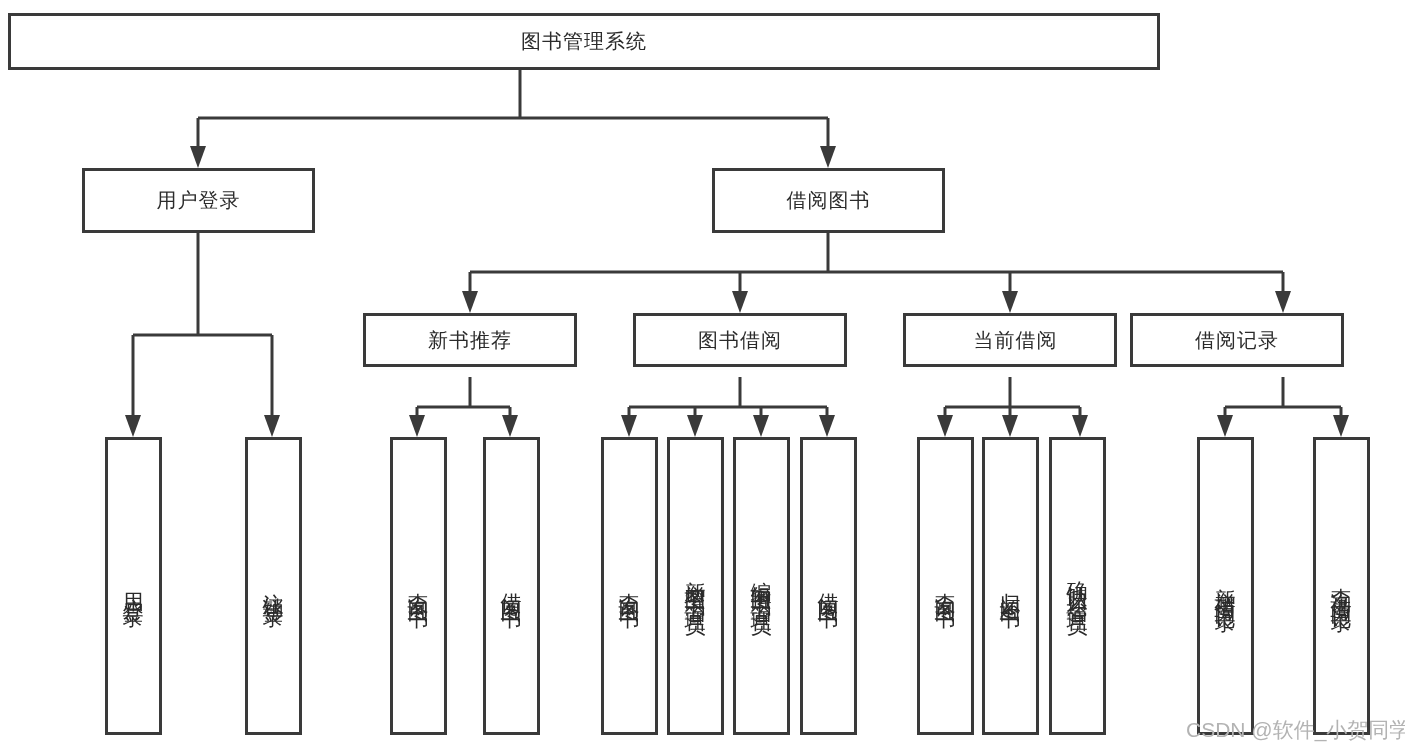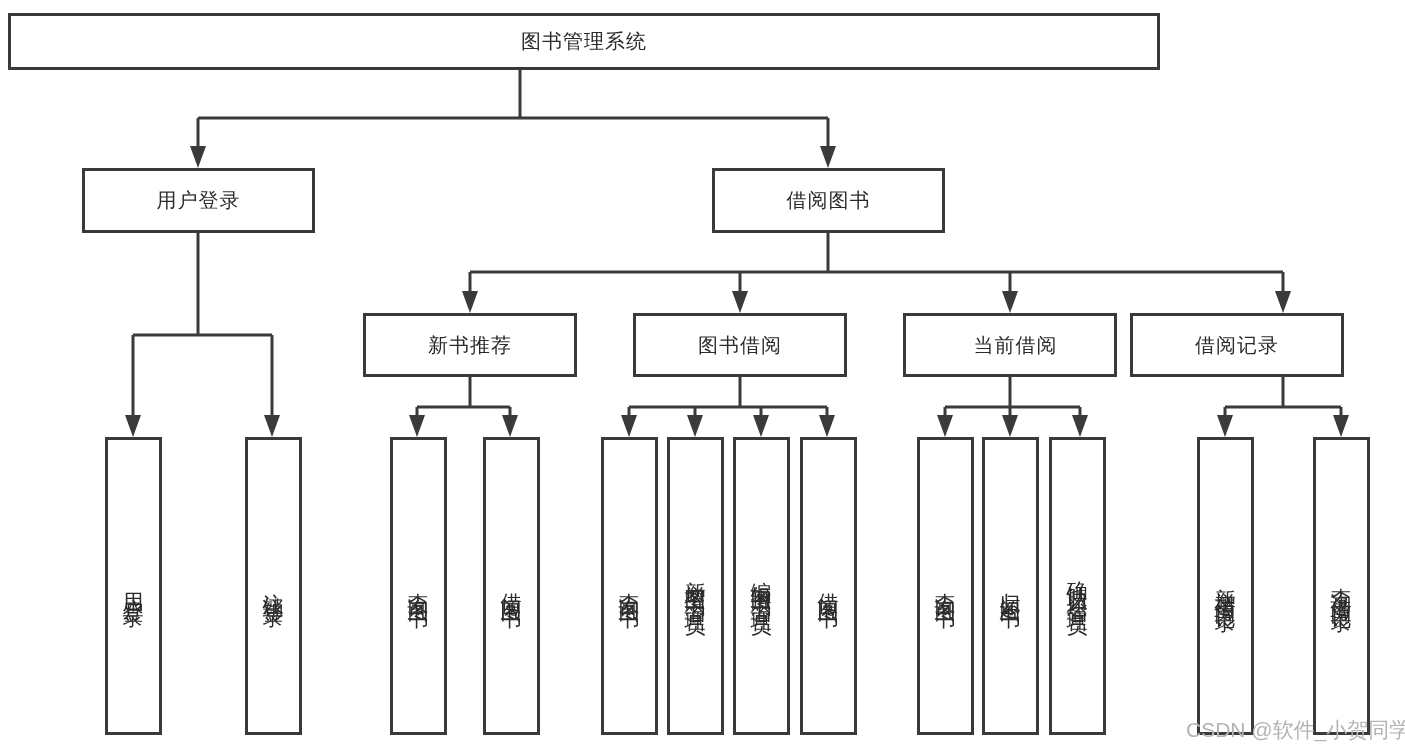--- a/index.html
+++ b/index.html
@@ -23,21 +23,21 @@
     background: #ffffff;
     display: flex;
     align-items: center;
     justify-content: center;
     color: #2b2b2b;
   }
   .hbox { font-size: 20px; letter-spacing: 1px; }
   .root  { left: 8px;    top: 13px;  width: 1152px; height: 57px; }
   .l2a   { left: 82px;   top: 168px; width: 233px;  height: 65px; }
   .l2b   { left: 712px;  top: 168px; width: 233px;  height: 65px; }
-  .l3    { top: 313px; width: 214px; height: 64px; }
+  .l3    { top: 313px; width: 214px; height: 54px; }
   .l3a   { left: 363px; }
   .l3b   { left: 633px; }
   .l3c   { left: 903px; padding-left: 11px; }
   .l3d   { left: 1130px; }
   .vbox {
     top: 437px;
     width: 57px;
     height: 298px;
     font-size: 21px;
     writing-mode: vertical-rl;

